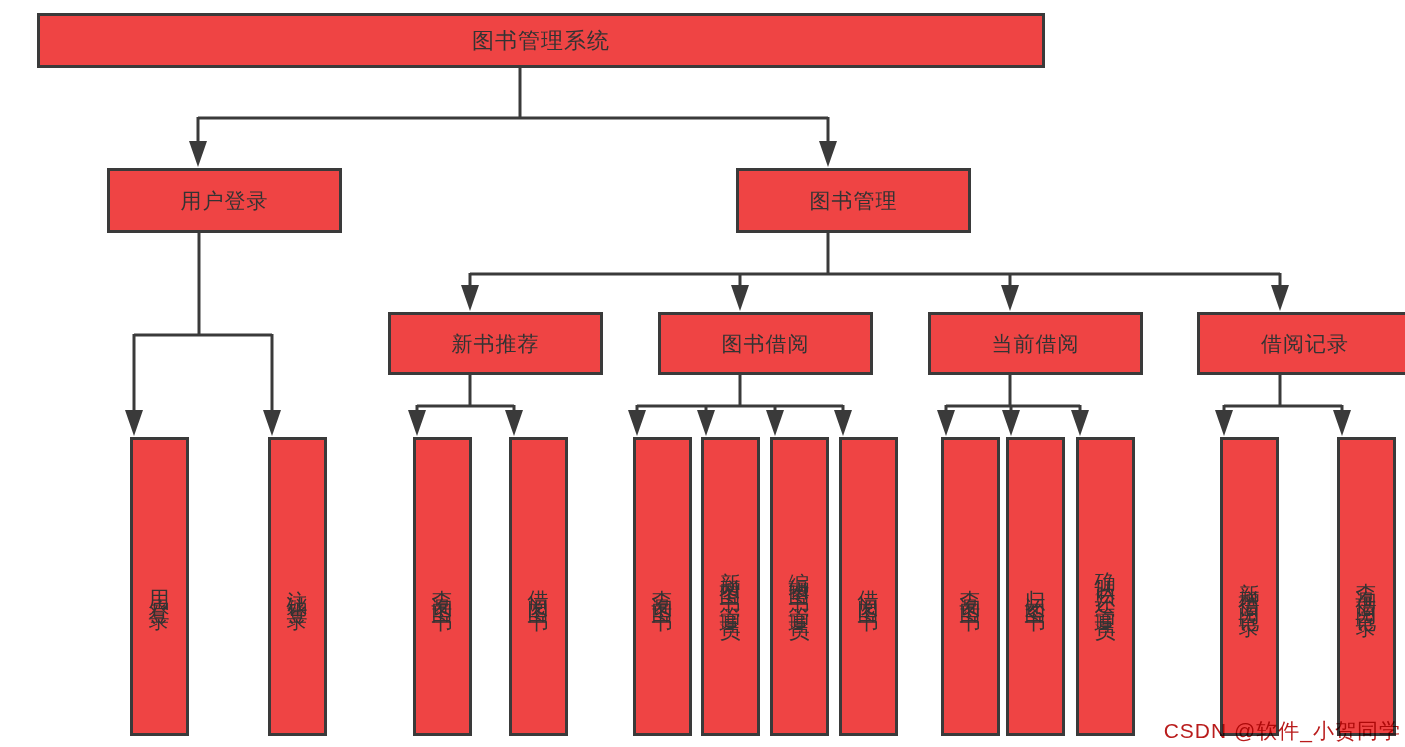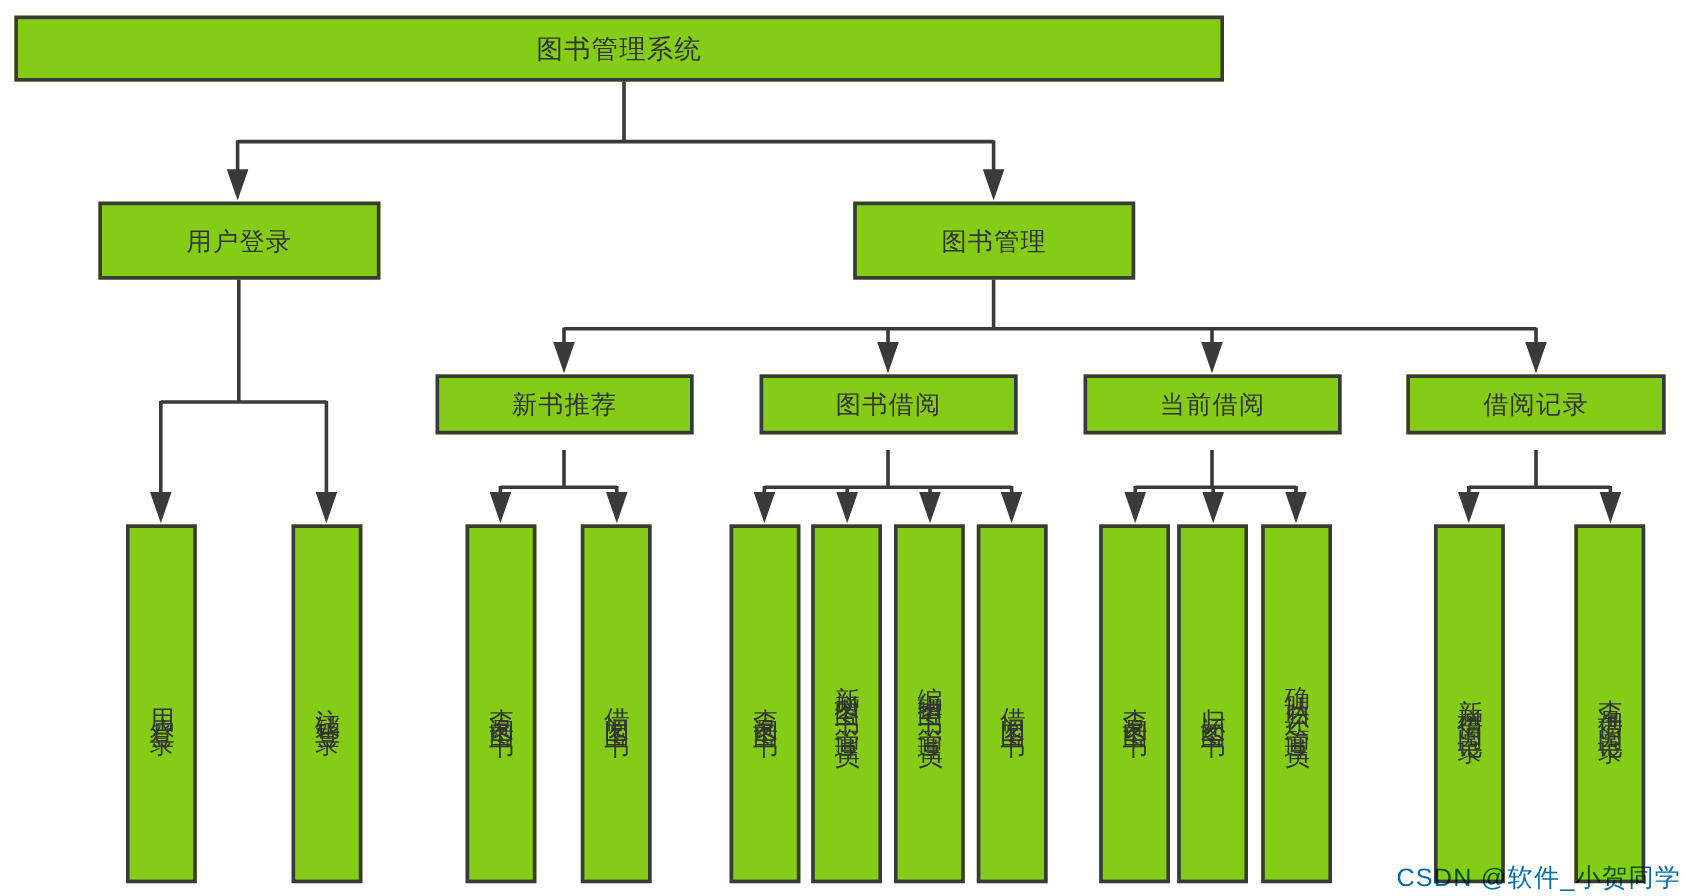--- a/index.html
+++ b/index.html
@@ -3,37 +3,37 @@
 <meta charset="utf-8">
 <style>
   html,body{margin:0;padding:0;background:#ffffff;}
   body{
     width:1405px;height:747px;position:relative;overflow:hidden;
     font-family:"Liberation Sans","DejaVu Sans",sans-serif;
   }
   #canvas{position:absolute;left:0;top:0;width:1405px;height:747px;background:#ffffff;}
   #wires{position:absolute;left:0;top:0;width:1405px;height:747px;pointer-events:none;}
   .node{
-    position:absolute;box-sizing:border-box;background:#84cc16;
+    position:absolute;box-sizing:border-box;background:#ef4444;
     border:3px solid #3a3a3a;color:#333333;
     display:flex;align-items:center;justify-content:center;
-    font-size:21px;letter-spacing:1px;
+    font-size:21px;letter-spacing:1px;margin-left:25px;
   }
   .hbox{height:65px;}
   .root{height:55px;font-size:22px;}
-  .l3{height:50px;}
+  .l3{height:63px;}
   .leaf{
     top:437px;height:299px;width:59px;
     writing-mode:vertical-rl;text-orientation:mixed;
     letter-spacing:7px;font-size:21px;line-height:1;
     padding:6px 0;
   }
   .watermark{
     position:absolute;top:717px;right:4px;
-    font-size:21px;color:#0369a1;letter-spacing:1px;
+    font-size:21px;color:#b91c1c;letter-spacing:1px;
     mix-blend-mode:multiply;z-index:5;white-space:nowrap;
   }
 </style>
 </head>
 <body>
 
 <div id="canvas">
 
   <svg id="wires" width="1405" height="747" viewBox="0 0 1405 747">
     <g stroke="#3a3a3a" stroke-width="3" fill="none">

